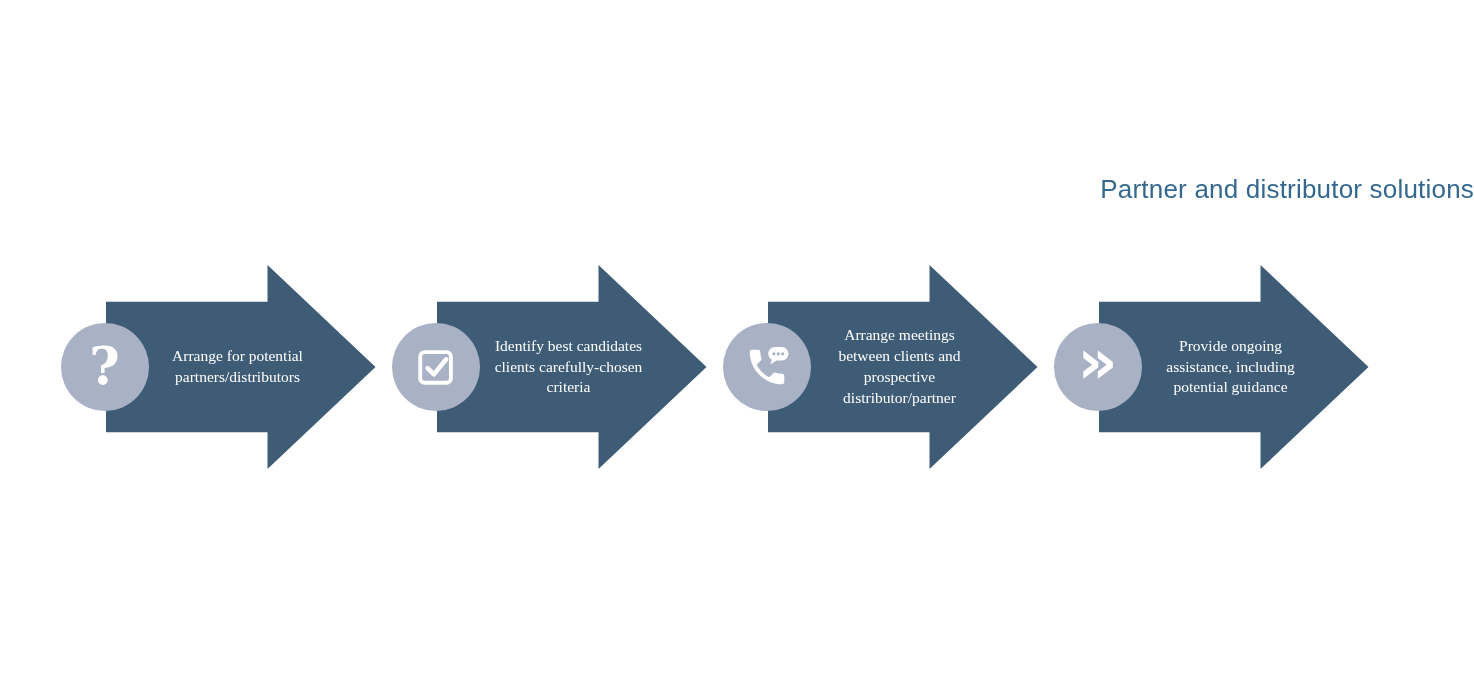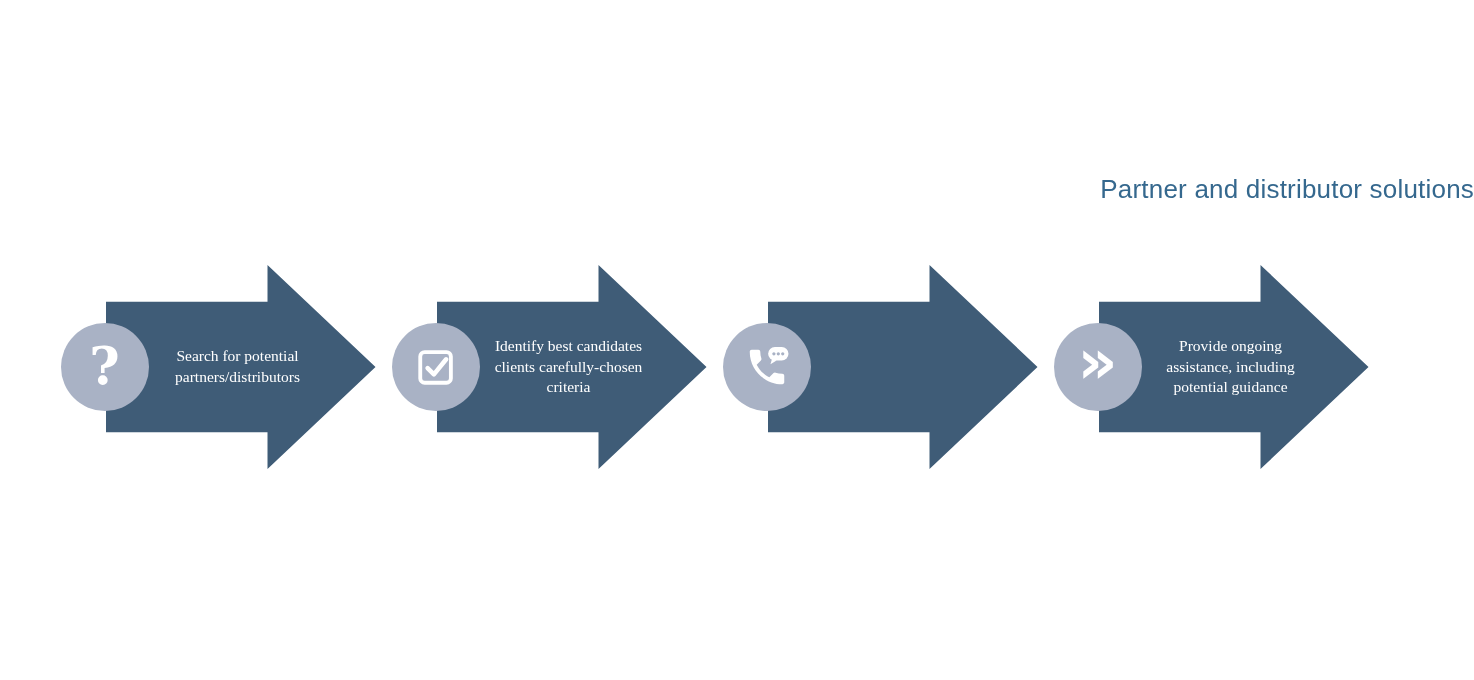--- a/index.html
+++ b/index.html
@@ -100,21 +100,21 @@
 
   <h1 class="title">Partner and distributor solutions</h1>
 
   <div class="arrows-row">
 
     <div class="arrow-unit">
       <div class="arrow-shape"></div>
       <div class="step-circle">
         <span class="glyph-icon glyph-question">?</span>
       </div>
-      <div class="step-text">Search for potential partners/distributors</div>
+      <div class="step-text">Arrange for potential partners/distributors</div>
     </div>
 
     <div class="arrow-unit">
       <div class="arrow-shape"></div>
       <div class="step-circle">
         <svg viewBox="0 0 24 24" width="42" height="42" aria-hidden="true">
           <rect x="3" y="3.5" width="17.5" height="17.5" rx="2.5" fill="none" stroke="#ffffff" stroke-width="2.2"></rect>
           <path d="M7.2 12.6 L10.8 16.2 L17.8 7.6" fill="none" stroke="#ffffff" stroke-width="2.6" stroke-linecap="round" stroke-linejoin="round"></path>
         </svg>
       </div>
@@ -126,20 +126,21 @@
       <div class="step-circle">
         <svg viewBox="0 0 24 24" width="46" height="46" aria-hidden="true">
           <path d="M6.62 10.79c1.44 2.83 3.76 5.14 6.59 6.59l2.2-2.2c.27-.27.67-.36 1.02-.24 1.12.37 2.33.57 3.57.57.55 0 1 .45 1 1V20c0 .55-.45 1-1 1-9.39 0-17-7.61-17-17 0-.55.45-1 1-1h3.5c.55 0 1 .45 1 1 0 1.25.2 2.45.57 3.57.11.35.03.74-.25 1.02l-2.2 2.2z" fill="#ffffff"></path>
           <rect x="12.6" y="1.6" width="10.6" height="7" rx="3.5" fill="#ffffff"></rect>
           <path d="M14.6 7.8 L13.8 10.6 L17 8.6 Z" fill="#ffffff"></path>
           <circle cx="15.6" cy="5.1" r="0.85" fill="#A9B2C5"></circle>
           <circle cx="17.9" cy="5.1" r="0.85" fill="#A9B2C5"></circle>
           <circle cx="20.2" cy="5.1" r="0.85" fill="#A9B2C5"></circle>
         </svg>
       </div>
+      <div class="step-text">Arrange meetings between clients and prospective distributor/partner</div>
     </div>
 
     <div class="arrow-unit">
       <div class="arrow-shape"></div>
       <div class="step-circle">
         <span class="glyph-icon glyph-chevrons">»</span>
       </div>
       <div class="step-text">Provide ongoing assistance, including potential guidance</div>
     </div>
 

